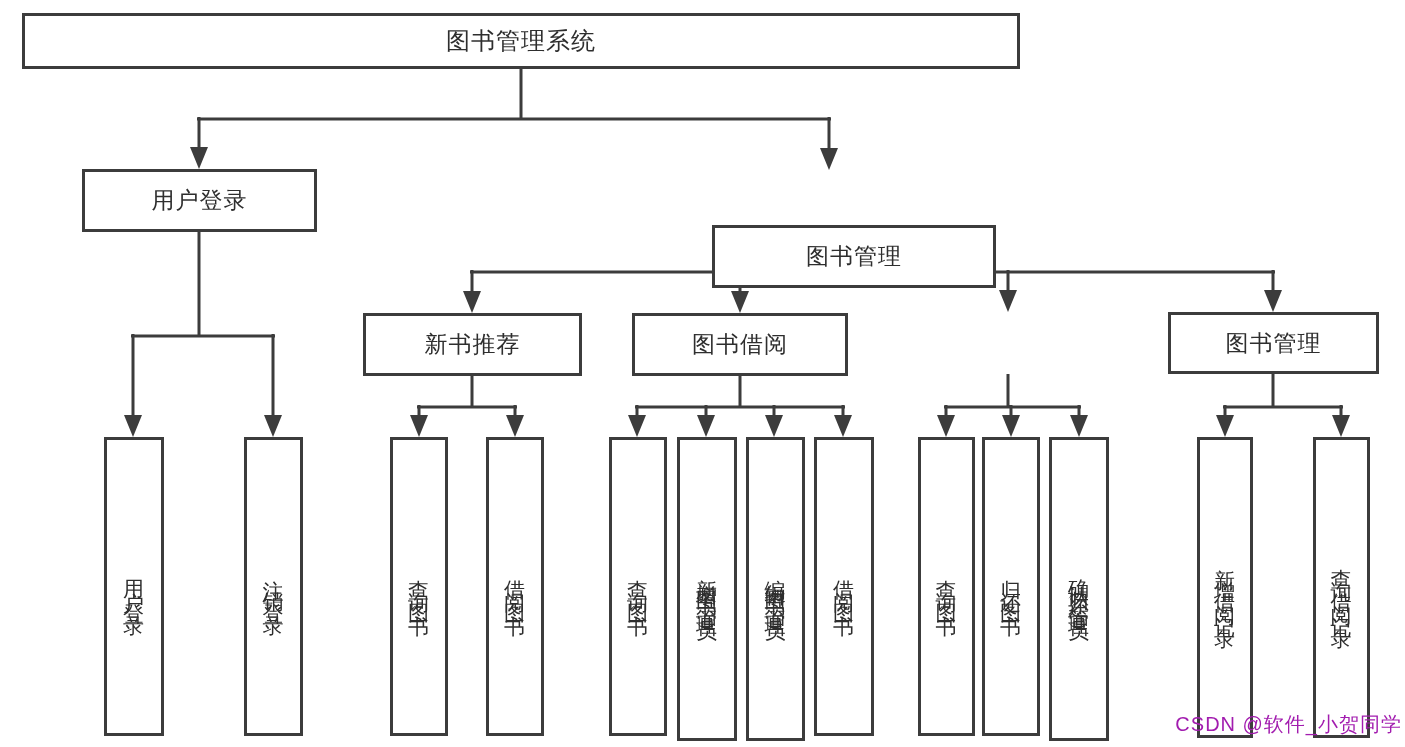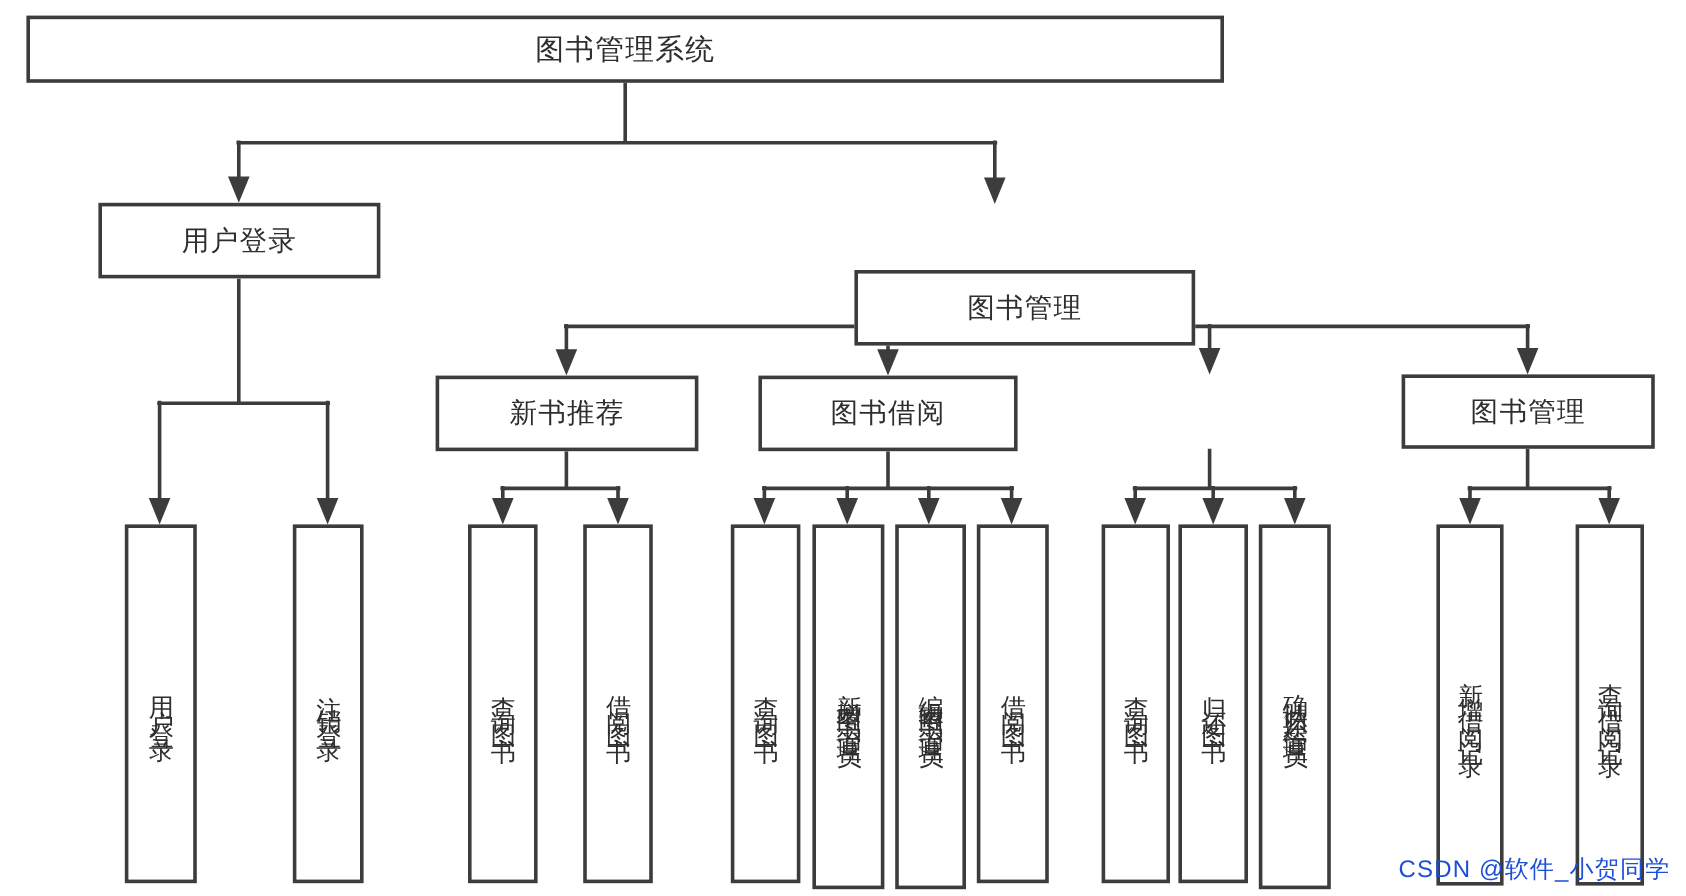--- a/index.html
+++ b/index.html
@@ -34,24 +34,24 @@
     writing-mode: vertical-rl;
     text-orientation: mixed;
     font-size: 21px;
     letter-spacing: 12px;
     line-height: 1;
     white-space: nowrap;
   }
   .vnode.vlong span { letter-spacing: 6px; }
   .watermark {
     position: absolute;
-    right: 13px;
+    right: 3px;
     bottom: 9px;
     font-size: 20px;
-    color: #1d4ed8;
+    color: #a21caf;
     letter-spacing: 1px;
     z-index: 5;
     white-space: nowrap;
   }
 </style>
 </head>
 <body>
 
 <div class="stage">
 

